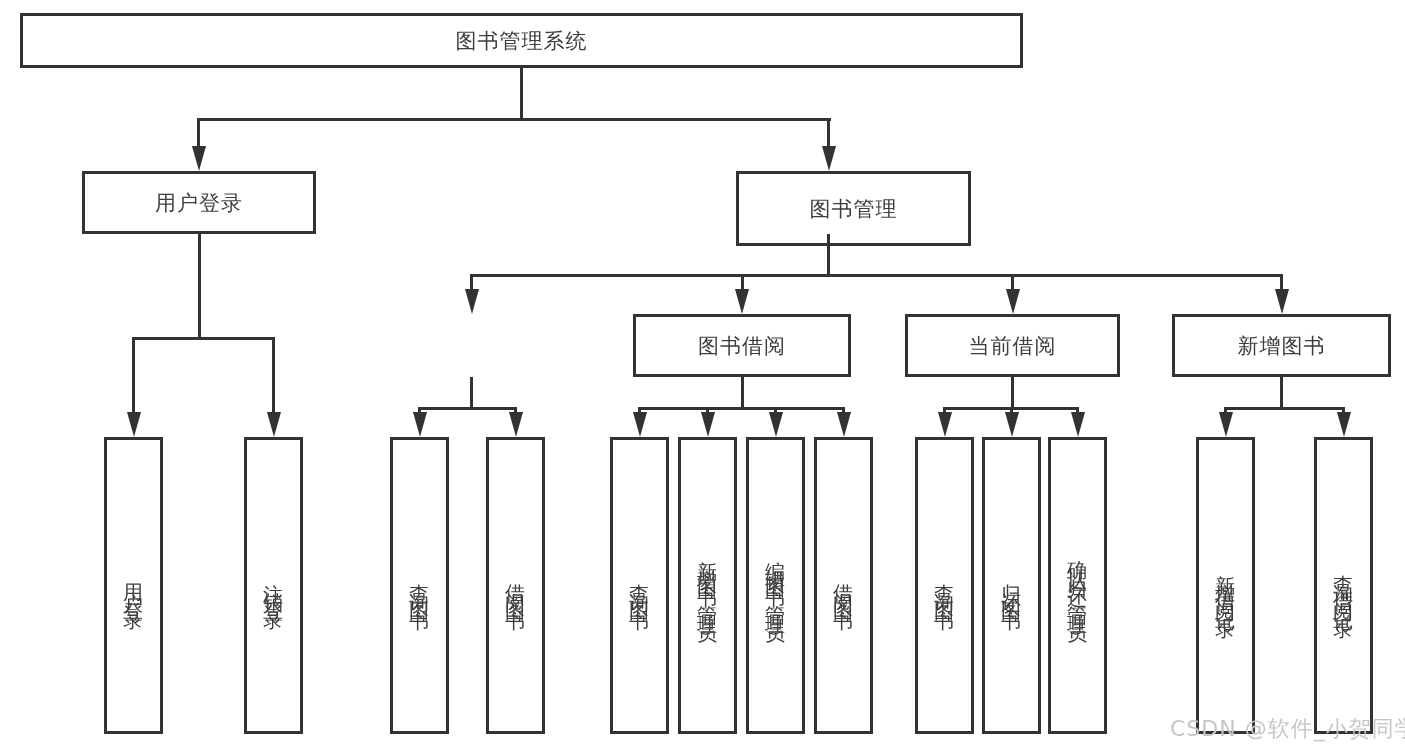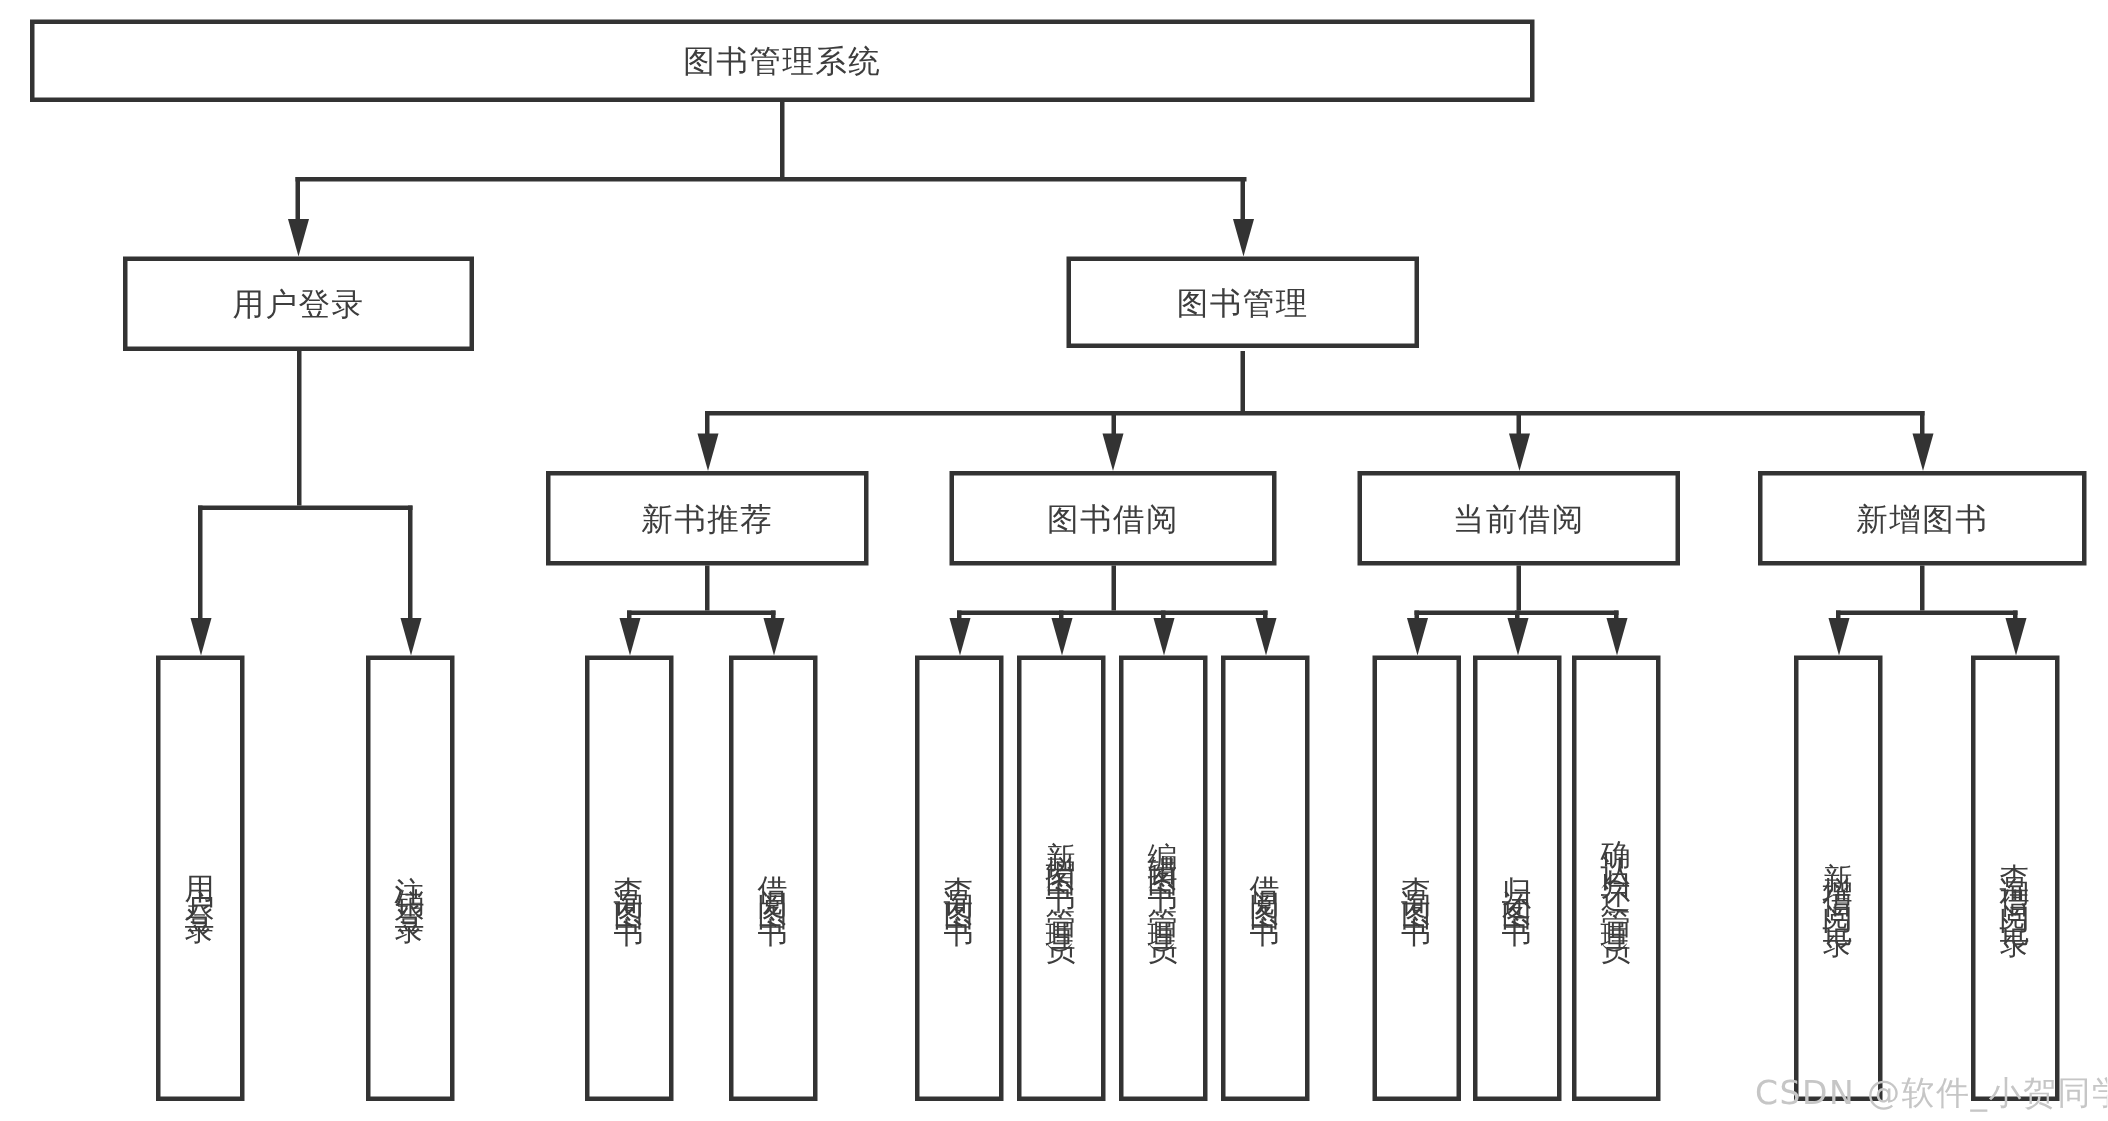--- a/index.html
+++ b/index.html
@@ -56,41 +56,40 @@
   <div class="box hbox" style="left:20px;top:13px;width:1003px;height:55px;">图书管理系统</div>
 
   <div class="line vline" style="left:520px;top:68px;height:50px;"></div>
   <div class="line hline" style="left:197px;top:118px;width:634px;"></div>
   <div class="line vline" style="left:197px;top:118px;height:30px;"></div>
   <div class="arrow" style="left:191.5px;top:146px;"></div>
   <div class="line vline" style="left:827px;top:118px;height:30px;"></div>
   <div class="arrow" style="left:821.5px;top:146px;"></div>
 
   <div class="box hbox" style="left:82px;top:171px;width:234px;height:63px;">用户登录</div>
-  <div class="box hbox" style="left:711px;top:171px;width:235px;height:61px;text-align:right;">图书管理</div>
+  <div class="box hbox" style="left:736px;top:171px;width:235px;height:75px;text-align:right;">图书管理</div>
 
   <div class="line vline" style="left:197.5px;top:234px;height:103px;"></div>
   <div class="line hline" style="left:132px;top:337px;width:143px;"></div>
   <div class="line vline" style="left:132px;top:337px;height:77px;"></div>
   <div class="arrow" style="left:126.5px;top:412px;"></div>
   <div class="line vline" style="left:272px;top:337px;height:77px;"></div>
   <div class="arrow" style="left:266.5px;top:412px;"></div>
 
   <div class="line vline" style="left:827px;top:234px;height:40px;"></div>
   <div class="line hline" style="left:470px;top:274px;width:813px;"></div>
   <div class="line vline" style="left:470px;top:274px;height:17px;"></div>
   <div class="arrow" style="left:464.5px;top:289px;"></div>
   <div class="line vline" style="left:740.5px;top:274px;height:17px;"></div>
   <div class="arrow" style="left:735px;top:289px;"></div>
   <div class="line vline" style="left:1011px;top:274px;height:17px;"></div>
   <div class="arrow" style="left:1005.5px;top:289px;"></div>
   <div class="line vline" style="left:1280px;top:274px;height:17px;"></div>
   <div class="arrow" style="left:1274.5px;top:289px;"></div>
 
-  <div class="box hbox" style="left:364px;top:314px;width:215px;height:63px;">新书推荐</div>
   <div class="box hbox" style="left:905px;top:314px;width:215px;height:63px;">当前借阅</div>
   <div class="box hbox" style="left:633px;top:314px;width:218px;height:63px;">图书借阅</div>
   <div class="box hbox" style="left:1172px;top:314px;width:219px;height:63px;">新增图书</div>
 
   <div class="line vline" style="left:470px;top:377px;height:30px;"></div>
   <div class="line hline" style="left:418px;top:407px;width:99px;"></div>
   <div class="line vline" style="left:418px;top:407px;height:8px;"></div>
   <div class="arrow" style="left:412.5px;top:412px;"></div>
   <div class="line vline" style="left:514px;top:407px;height:8px;"></div>
   <div class="arrow" style="left:508.5px;top:412px;"></div>

